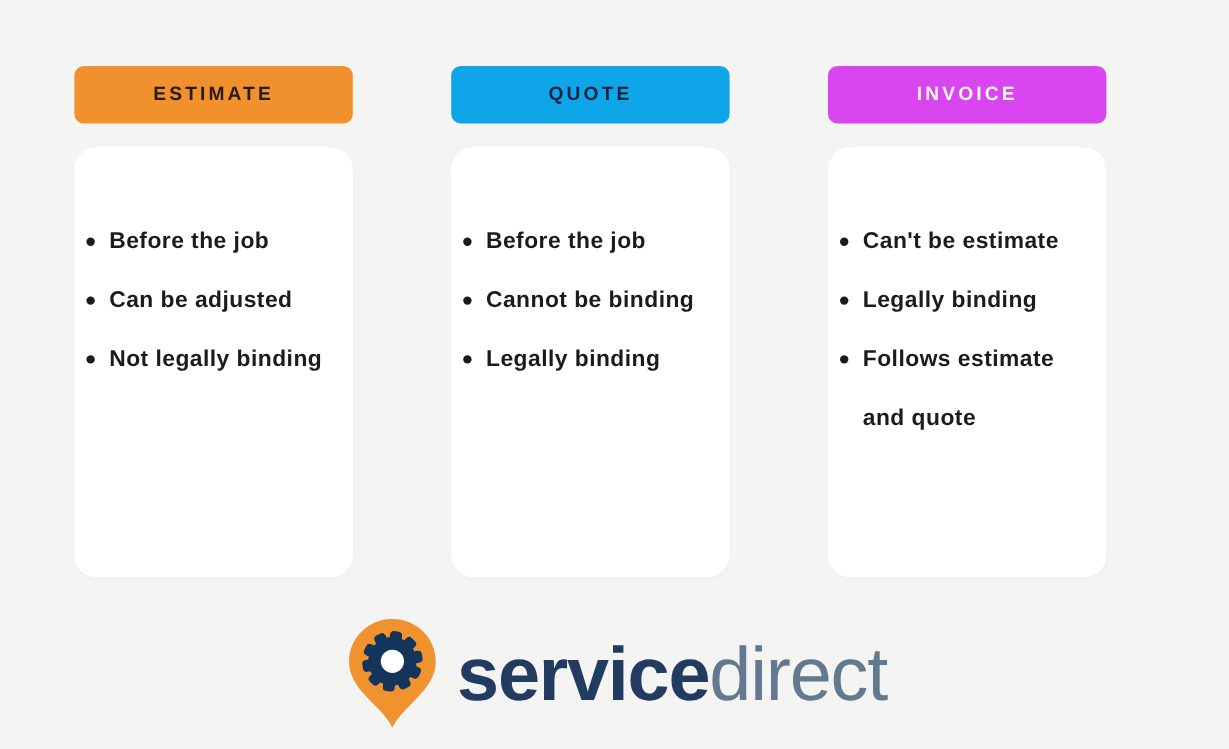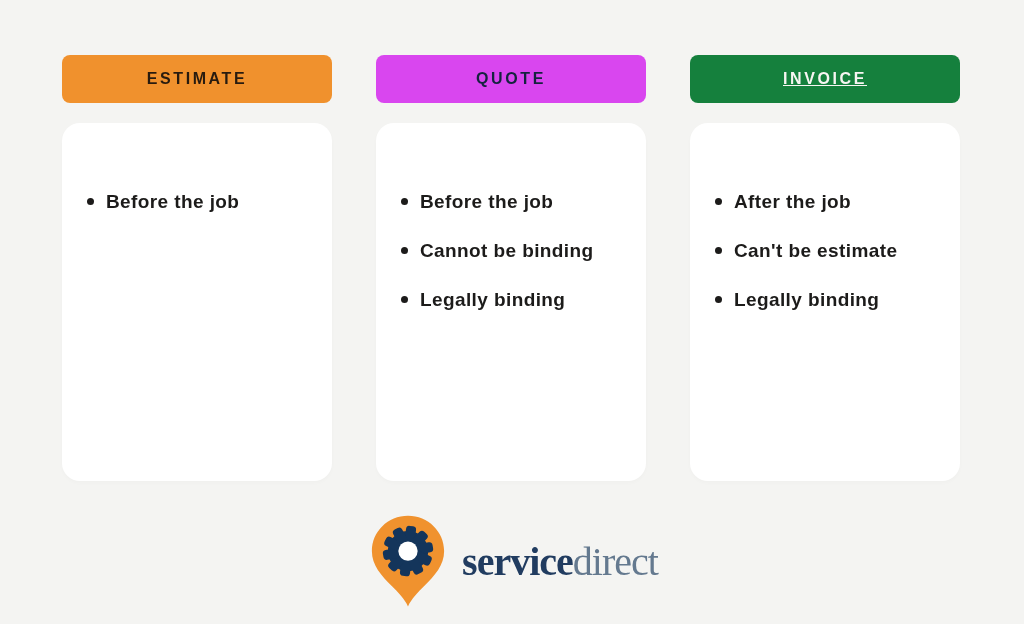--- a/index.html
+++ b/index.html
@@ -4,50 +4,50 @@
 <style>
   html, body { margin: 0; padding: 0; }
   body {
     width: 1024px; height: 624px;
     background: #f4f4f2;
     font-family: "Liberation Sans", sans-serif;
     position: relative;
     overflow: hidden;
   }
 
-  .col { position: absolute; top: 55px; width: 270px; }
+  .col { position: absolute; top: 55px; width: 232px; }
   .col-1 { left: 62px; }
   .col-2 { left: 376px; }
   .col-3 { left: 690px; }
 
   .badge {
     height: 48px;
     border-radius: 8px;
     display: flex; align-items: center; justify-content: center;
     font-weight: bold;
     font-size: 16px;
     letter-spacing: 2.6px;
   }
   .badge-estimate { background: #f0912d; color: #281b0f; }
-  .badge-quote    { background: #d946ef; color: #14233f; }
-  .badge-invoice  { background: #15803d; color: #f7f5f2; text-decoration: underline; }
+  .badge-quote    { background: #0ea5e9; color: #14233f; }
+  .badge-invoice  { background: #d946ef; color: #f7f5f2; }
 
   .card {
     margin-top: 20px;
     height: 358px;
     background: #ffffff;
     border-radius: 18px;
     box-shadow: 0 2px 4px rgba(0,0,0,0.02);
     box-sizing: border-box;
   }
 
   .card ul {
     list-style: none;
     margin: 0;
-    padding: 54px 6px 0 23px;
+    padding: 54px 6px 0 8px;
   }
   .card li {
     position: relative;
     padding-left: 21px;
     font-size: 19px;
     font-weight: bold;
     color: #1c1b1a;
     line-height: 49px;
     letter-spacing: 0.4px;
     white-space: pre-line;
@@ -62,42 +62,43 @@
   }
 
   .logo {
     position: absolute;
     left: 0; top: 510px;
     width: 1024px; height: 104px;
     display: flex; align-items: center; justify-content: center;
   }
   .logo svg { width: 84px; height: 96px; margin-right: 12px; }
   .brand {
-    font-size: 40px;
+    font-size: 63px;
     font-weight: bold;
     letter-spacing: -1px;
     color: #213c60;
     line-height: 1;
-    font-family: Liberation Serif, serif;
   }
   .brand .secondary {
     font-weight: normal;
     color: #64798f;
   }
 </style>
 </head>
 <body>
 
 <div class="col col-1">
   <div class="badge badge-estimate">
     <span>ESTIMATE</span>
   </div>
   <div class="card">
     <ul>
       <li>Before the job</li>
+      <li>Can be adjusted</li>
+      <li>Not legally binding</li>
     </ul>
   </div>
 </div>
 
 <div class="col col-2">
   <div class="badge badge-quote">
     <span>QUOTE</span>
   </div>
   <div class="card">
     <ul>
@@ -107,23 +108,24 @@
     </ul>
   </div>
 </div>
 
 <div class="col col-3">
   <div class="badge badge-invoice">
     <span>INVOICE</span>
   </div>
   <div class="card">
     <ul>
-      <li>After the job</li>
       <li>Can't be estimate</li>
       <li>Legally binding</li>
+      <li>Follows estimate
+and quote</li>
     </ul>
   </div>
 </div>
 
 <div class="logo">
   <svg viewBox="0 0 100 114" aria-hidden="true">
     <path d="M50 2 C26 2 7 21 7 44 C7 61 18 73 31 86 C38 93 46 101 50 110 C54 101 62 93 69 86 C82 73 93 61 93 44 C93 21 74 2 50 2 Z" fill="#f0922e"></path>
     <g fill="#14355b" transform="rotate(8 50 44)">
       <circle cx="50" cy="44" r="24"></circle>
       <rect x="44" y="14" width="12" height="60" rx="4"></rect>

